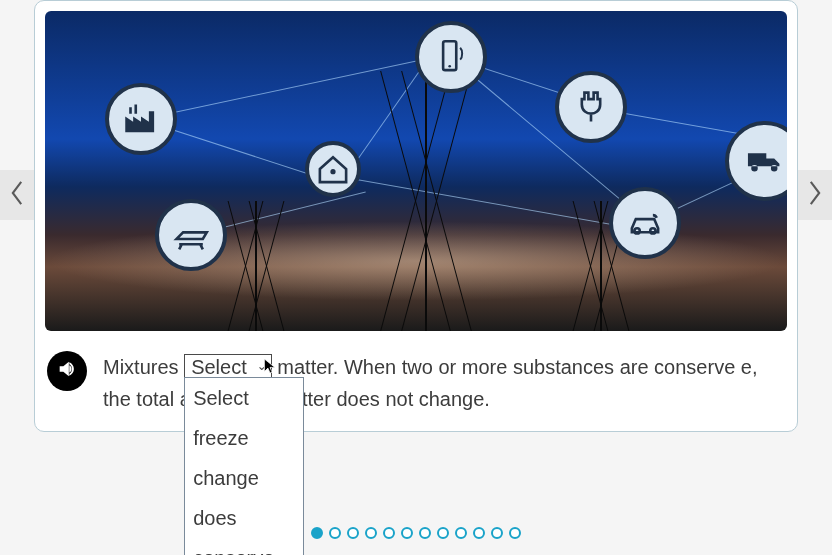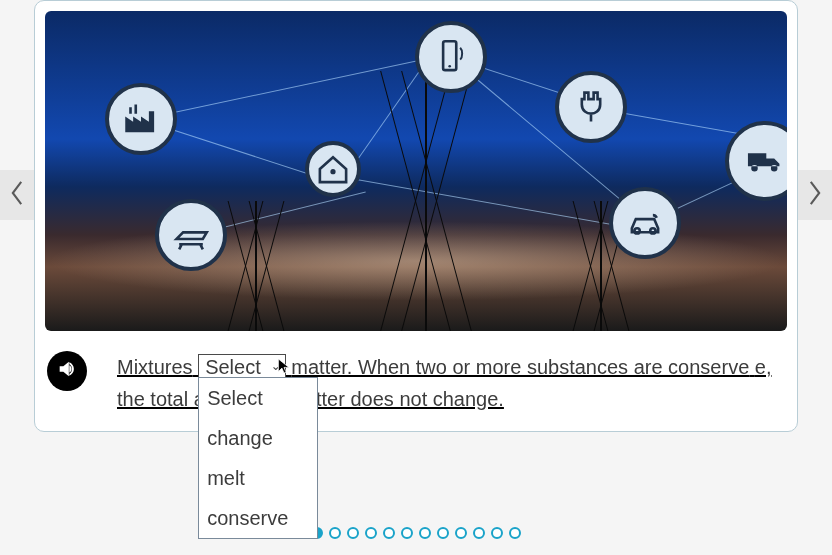--- a/index.html
+++ b/index.html
@@ -74,23 +74,22 @@
     cursor: pointer;
     background: rgba(230,230,230,0.9);
   }
   .nav-arrow.left { left: 0; }
   .nav-arrow.right { right: 0; }
   .nav-arrow svg { width: 18px; height: 28px; stroke:#5a5a5a; stroke-width:3; fill:none; }
   .content-row {
     margin-top: 14px;
     display: flex;
     align-items: flex-start;
-    gap: 30px;
+    gap: 16px;
     padding: 6px 2px 6px 2px;
-    text-decoration: underline;
   }
   .audio-btn {
     width: 40px; height: 40px;
     border-radius: 50%;
     background: #000;
     display:flex; align-items:center; justify-content:center;
     flex-shrink: 0;
     cursor:pointer;
   }
   .audio-btn svg { width: 22px; height:22px; fill:#fff; }
@@ -246,22 +245,23 @@
       <span class="inline-select">
         <span class="select-box">
           <span>Select</span>
           <span class="chev">⌄</span>
           <svg class="cursor-ptr" style="left:78px;top:2px" viewBox="0 0 20 24">
               <path d="M2 2l0 18 5-5 3 7 3-1-3-7 7 0z" fill="#000" stroke="#fff" stroke-width="1"></path>
             </svg>
         </span>
         <div class="dropdown" id="dropdown">
             <div class="opt">Select</div>
+            <div class="opt">freeze</div>
             <div class="opt">change</div>
-            <div class="opt">melt</div>
+            <div class="opt">does</div>
             <div class="opt">conserve</div>
           </div>
       </span>
       <span>matter. When two or more substances are conserve</span>
       <span>e, the total amount of matter does not change.</span>
     </div>
   </div>
 </div>
 
 <div class="pager" id="pager">

